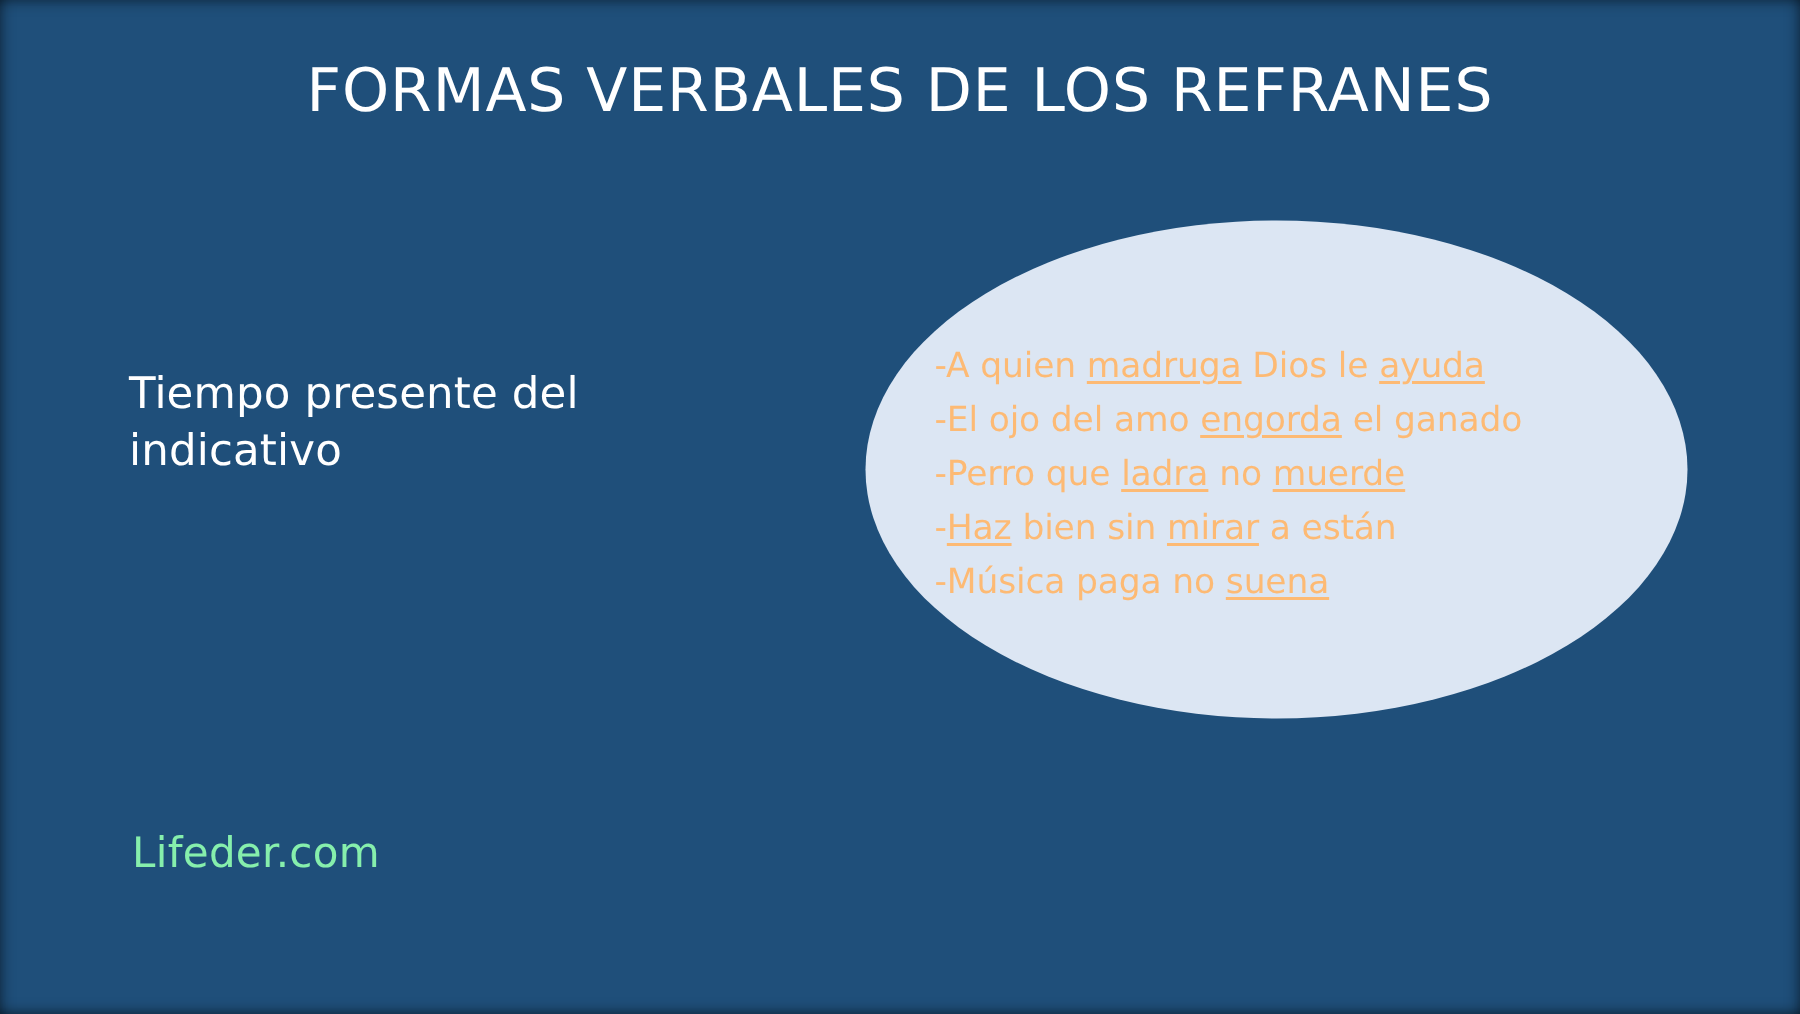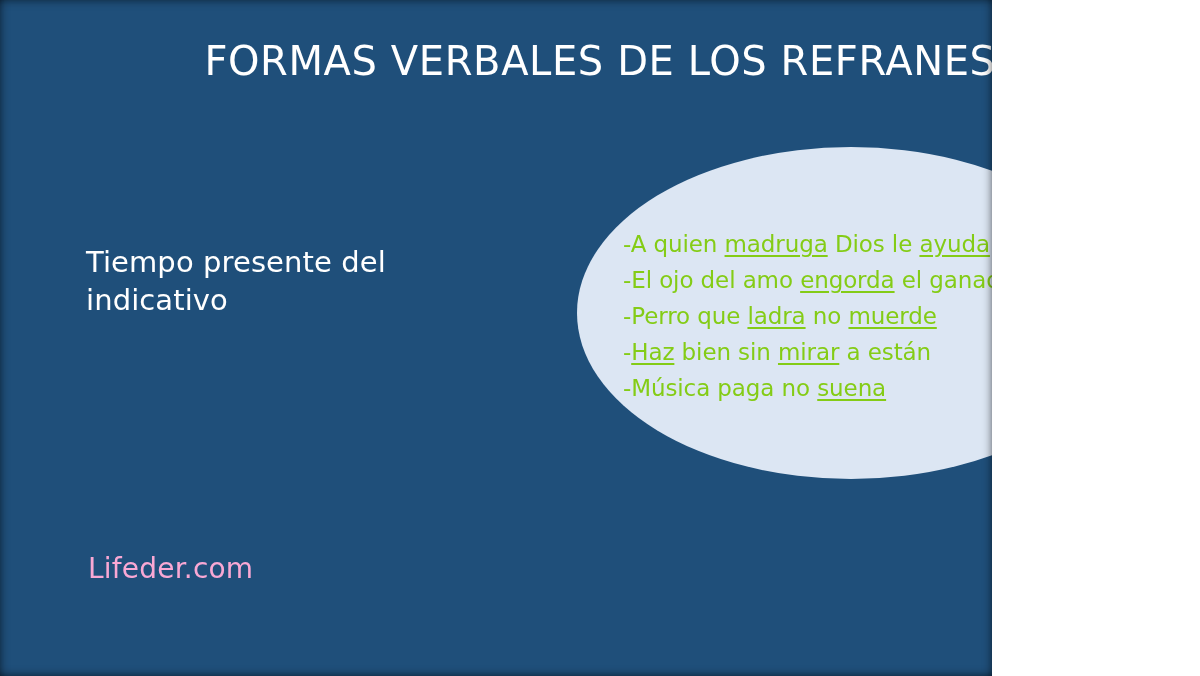--- a/index.html
+++ b/index.html
@@ -2,21 +2,21 @@
 <html><head>
 <meta charset="utf-8">
 <style>
   html, body {
     margin: 0;
     padding: 0;
     background: #ffffff;
   }
   #slide {
     position: relative;
-    width: 992px;
+    width: 1200px;
     height: 676px;
     overflow: hidden;
     background: #1f4f7a;
     font-family: "DejaVu Sans", sans-serif;
   }
   
   #frame-shadow {
     position: absolute;
     inset: 0;
     pointer-events: none;
@@ -91,21 +91,21 @@
     text-decoration: underline;
     text-underline-offset: 3px;
     text-decoration-thickness: 1.5px;
   }
 
   
   #brand {
     position: absolute;
     left: 88px;
     top: 552px;
-    color: #f9a8d4;
+    color: #86efac;
     font-family: "DejaVu Sans", sans-serif;
     font-size: 28px;
     font-weight: 400;
     letter-spacing: 0.2px;
     z-index: 3;
   }
 </style>
 </head>
 <body>
 
@@ -116,21 +116,21 @@
   <div class="left-para" id="left-para-1">
     <span class="ln">Tiempo presente del</span>
     <span class="ln">indicativo</span>
   </div>
 
   <div class="left-para" id="left-para-2">
   </div>
 
   <div id="ellipse-callout" style="background: rgb(220, 230, 243);"></div>
 
-  <div id="ellipse-text" style="color: #84cc16;">
+  <div id="ellipse-text" style="color: #fdba74;">
 
     <span class="saying">
       <span>-A quien </span><span class="verb">madruga</span><span> Dios le </span><span class="verb">ayuda</span><span></span>
     </span>
 
     <span class="saying">
       <span>-El ojo del amo </span><span class="verb">engorda</span><span> el ganado</span><span class="verb"></span><span></span>
     </span>
 
     <span class="saying">

